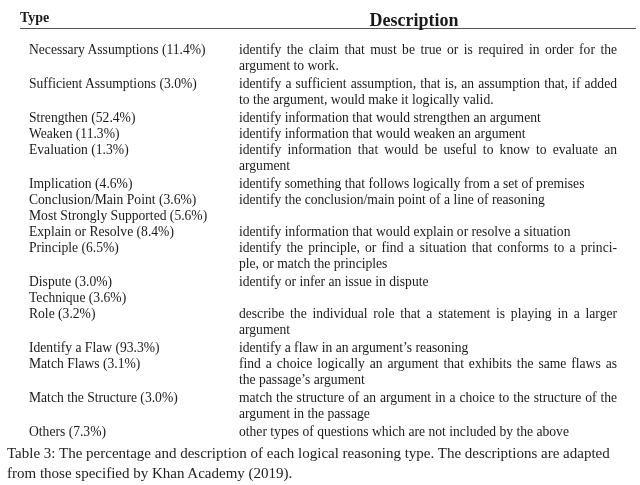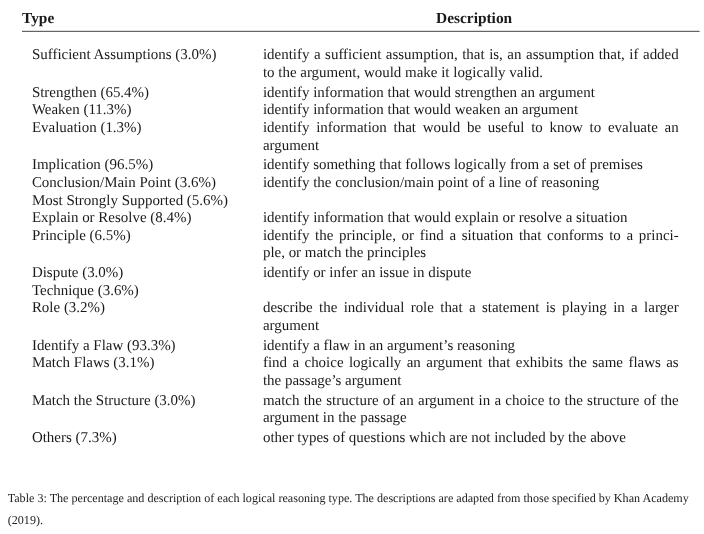--- a/index.html
+++ b/index.html
@@ -30,25 +30,25 @@
       position: absolute;
       left: 0;
       width: 200px;
       text-align: left;
       font-weight: bold;
       font-size: 14px;
       top: 4px;
     }
     .header .col-desc {
       position: absolute;
-      left: 215px;
+      left: 198px;
       width: 392px;
       text-align: center;
       font-weight: bold;
-      font-size: 14px;
+      font-size: 18px;
       top: 4px;
     }
     .rows {
       position: relative;
       margin-top: 13px;
     }
     .row {
       display: flex;
       font-size: 13.6px;
       line-height: 16px;
@@ -66,53 +66,57 @@
       text-align-last: left;
     }
     .row.spaced {
       margin-top: 2px;
     }
     .caption {
       position: absolute;
       left: 7px;
       top: 443px;
       width: 628px;
-      font-size: 11px;
+      font-size: 15px;
       line-height: 20px;
       color: #222;
     }
   </style>
 </head>
 <body>
 
 <div class="table-wrap">
   <div class="header">
     <div class="col-type">Type</div>
     <div class="col-desc">Description</div>
   </div>
 
   <div class="rows">
+    <div class="row">
+      <div class="type">Necessary Assumptions (11.4%)</div>
+      <div class="desc">identify the claim that must be true or is required in order for the argument to work.</div>
+    </div>
     <div class="row spaced">
       <div class="type">Sufficient Assumptions (3.0%)</div>
       <div class="desc">identify a sufficient assumption, that is, an assumption that, if added to the argument, would make it logically valid.</div>
     </div>
     <div class="row spaced">
-      <div class="type">Strengthen (65.4%)</div>
+      <div class="type">Strengthen (52.4%)</div>
       <div class="desc">identify information that would strengthen an argument</div>
     </div>
     <div class="row">
       <div class="type">Weaken (11.3%)</div>
       <div class="desc">identify information that would weaken an argument</div>
     </div>
     <div class="row">
       <div class="type">Evaluation (1.3%)</div>
       <div class="desc">identify information that would be useful to know to evaluate an argument</div>
     </div>
     <div class="row spaced">
-      <div class="type">Implication (96.5%)</div>
+      <div class="type">Implication (4.6%)</div>
       <div class="desc">identify something that follows logically from a set of premises</div>
     </div>
     <div class="row">
       <div class="type">Conclusion/Main Point (3.6%)</div>
       <div class="desc">identify the conclusion/main point of a line of reasoning</div>
     </div>
     <div class="row">
       <div class="type">Most Strongly Supported (5.6%)</div>
     </div>
     <div class="row">

